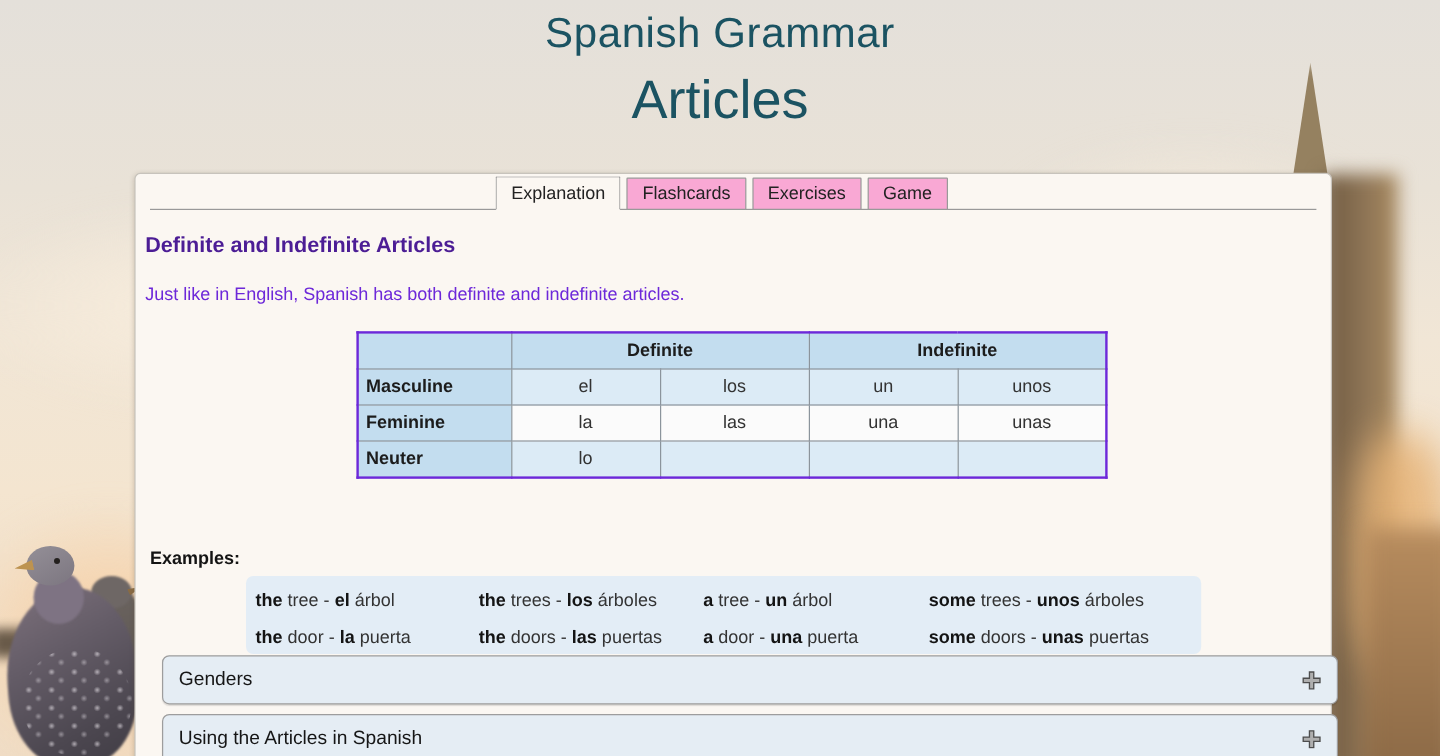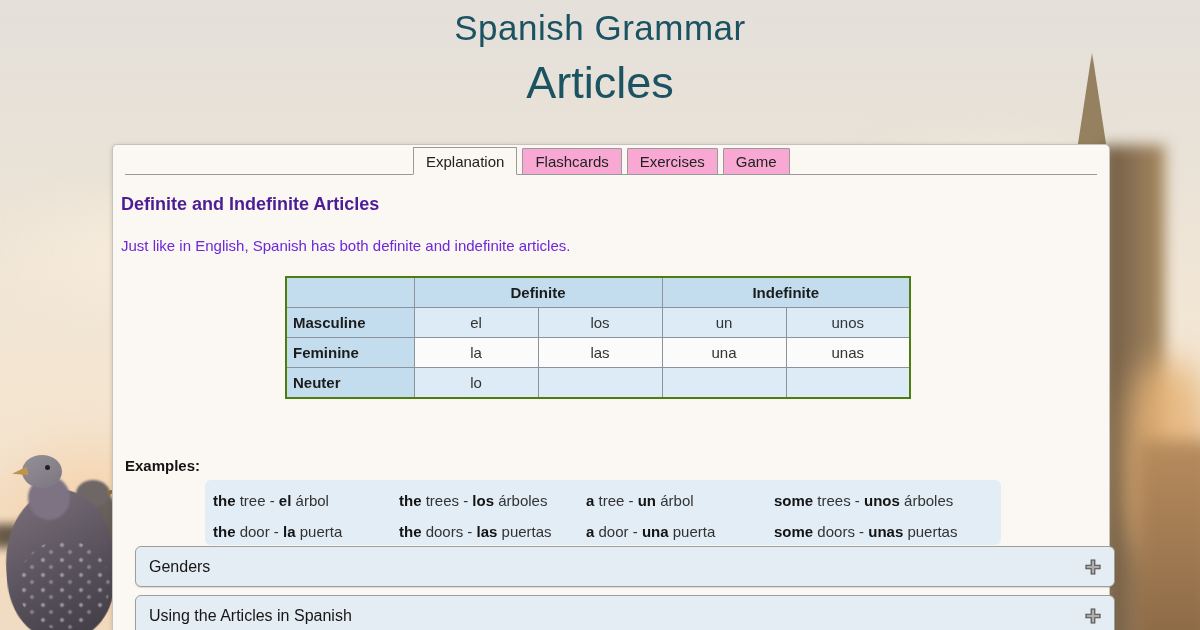--- a/index.html
+++ b/index.html
@@ -65,22 +65,22 @@
   .tabs { position:absolute; left:288px; bottom:-1px; display:flex; gap:5px; align-items:flex-end; }
   .tab { font-size:15px; color:#222; padding:4px 12px 4px; background:#f9a8d4;
          border:1px solid #999; border-radius:1px; cursor:pointer; white-space:nowrap; }
   .tab.active { background:#fbf7f2; border-bottom:1px solid #fbf7f2; padding-top:5px; }
 
   
   .section-heading { position:absolute; left:8px; top:49px; font-size:18px; font-weight:bold; color:#4c1d95; }
   .section-intro   { position:absolute; left:8px; top:92px; font-size:15px; color:#6d28d9; }
 
   
-  .art-table { position:absolute; left:172px; top:131px; border-collapse:collapse;
-               border:2px solid #4d7c0f; table-layout:fixed; }
+  .art-table { position:absolute; left:184px; top:131px; border-collapse:collapse;
+               border:2px solid #6d28d9; table-layout:fixed; }
   .art-table col.c0 { width:128px; } .art-table col.cv { width:124px; }
   .art-table th, .art-table td { border:1px solid #8b949c; height:29px; font-size:15px; padding:0; }
   .art-table th { background:#c3ddef; font-weight:600; color:#1c1c1c; text-align:center; }
   .art-table th.rowlabel { text-align:left; padding-left:6px; }
   .art-table td { text-align:center; color:#333; }
   .art-table tr.alt td { background:#dcebf6; }
   .art-table tr.plain td { background:#fbfbfb; }
 
   
   .examples-label { position:absolute; left:12px; top:312px; font-size:15px; font-weight:600; color:#141414; }

